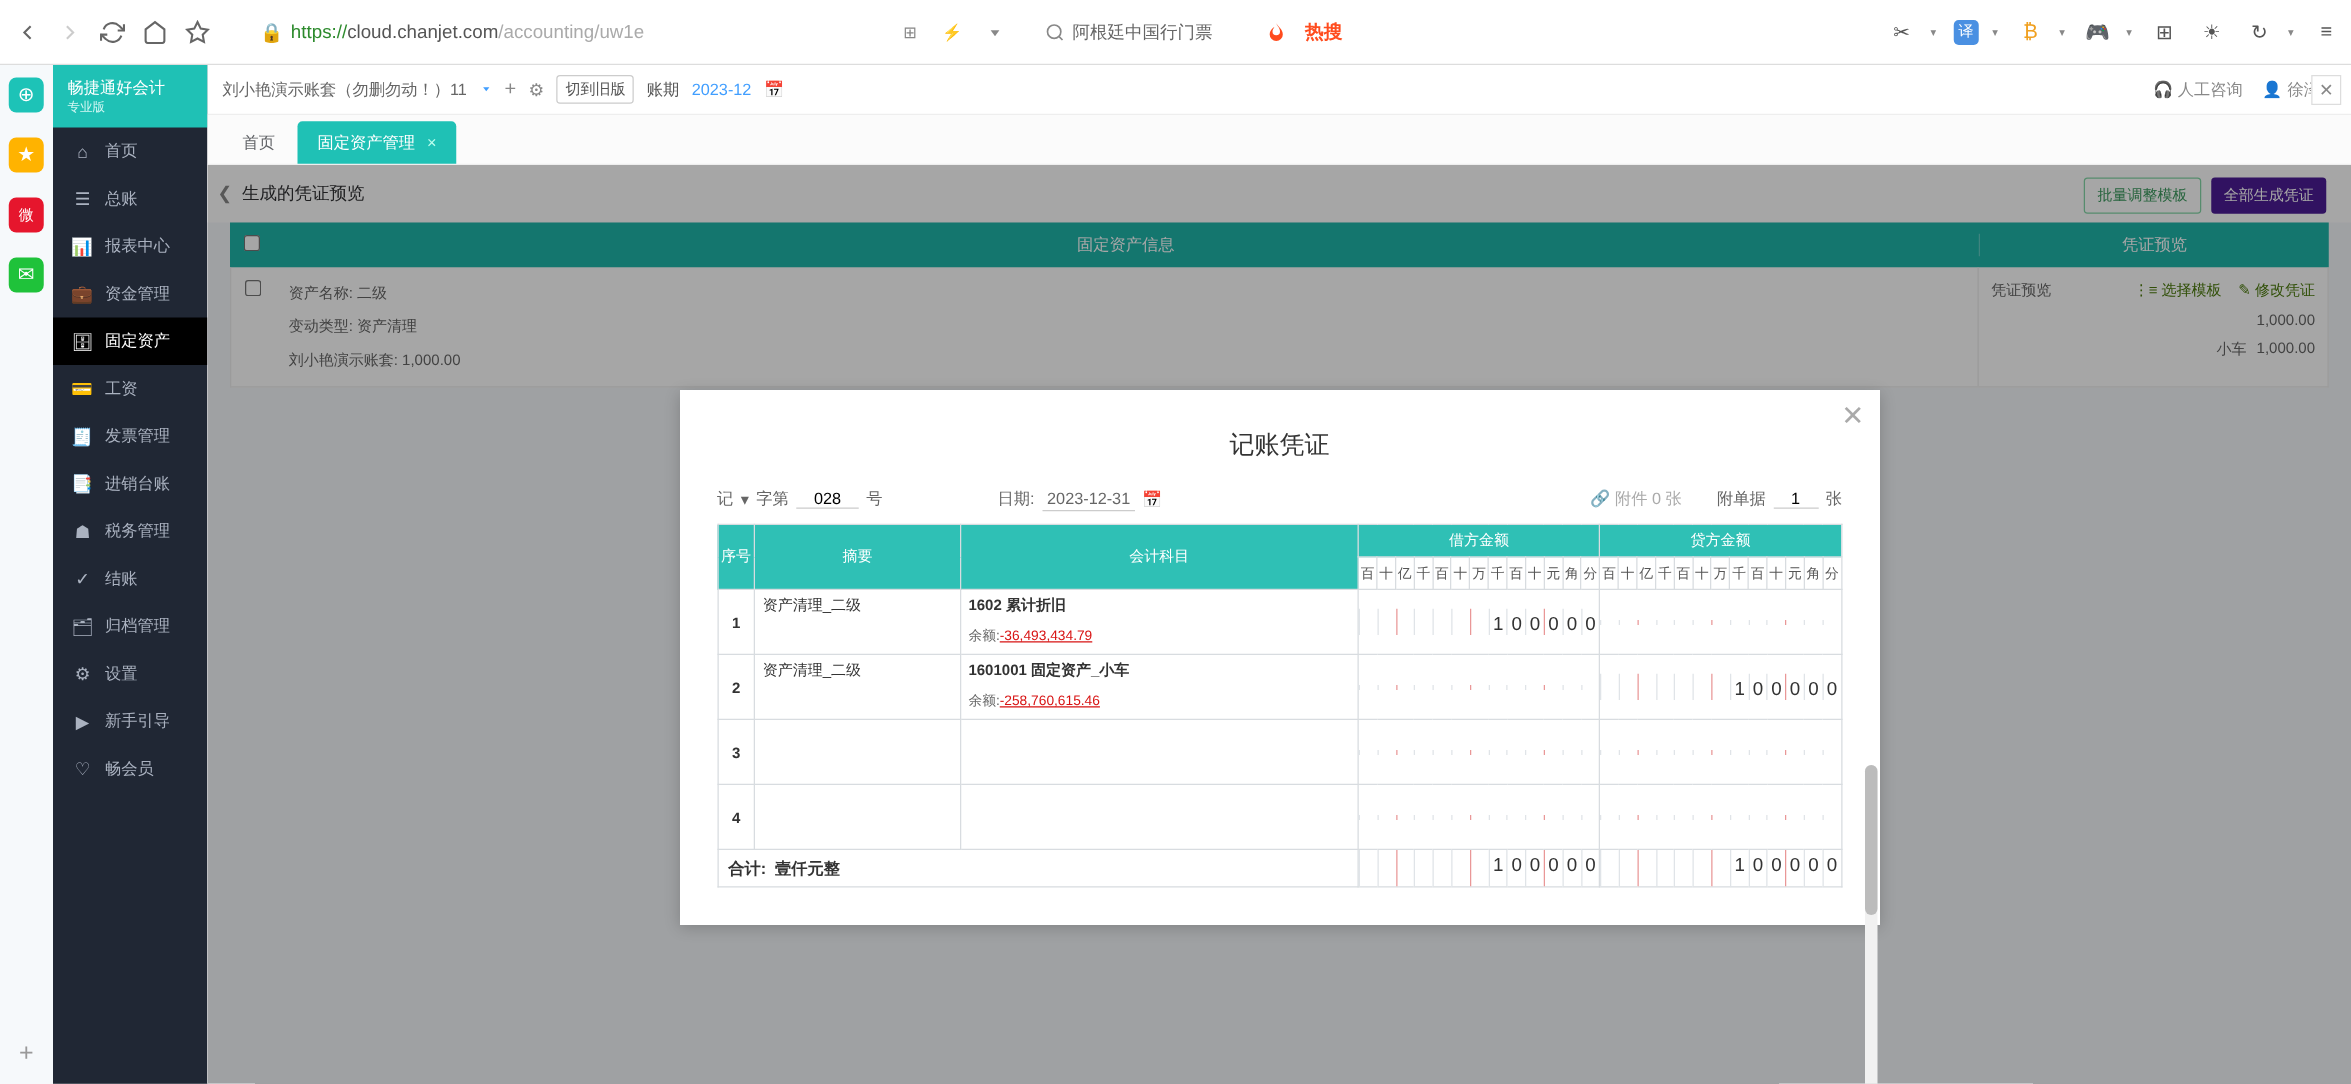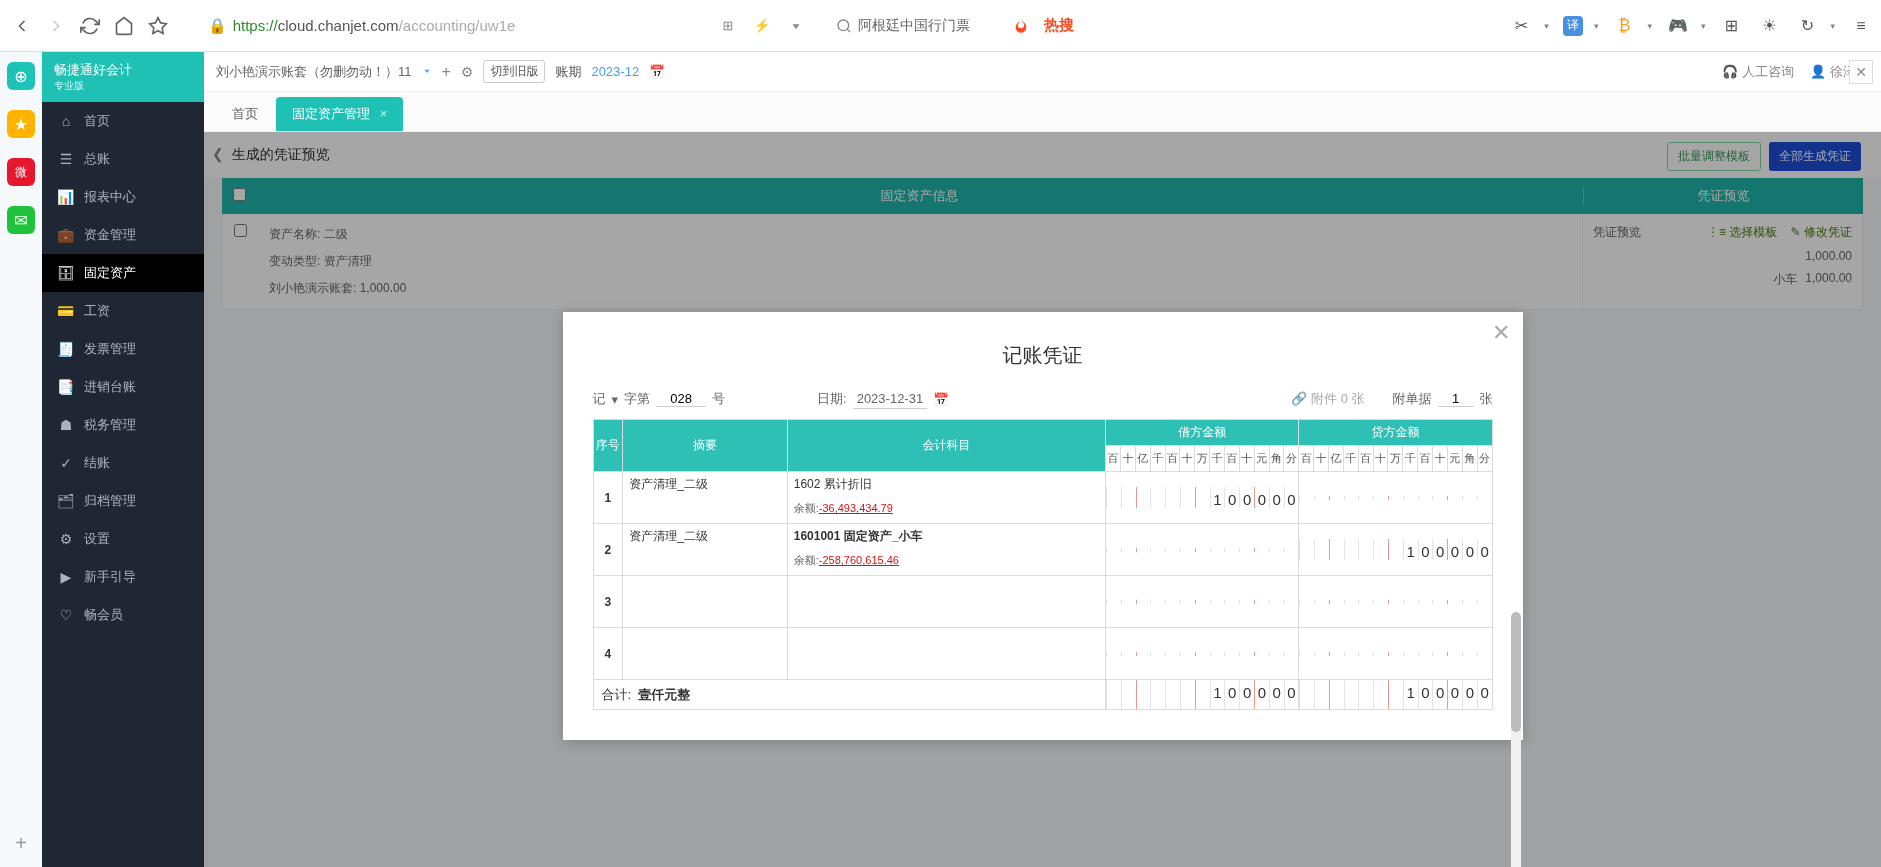--- a/index.html
+++ b/index.html
@@ -16,21 +16,21 @@
     .search-hint { width: 170px; display: flex; align-items: center; color: #666; font-size: 14px; margin-left: 20px;}
     .hot-search { color: #ff4c1e; font-weight: bold; font-size: 15px; display: flex; align-items: center; gap: 14px; }
     .fire-icon { width: 18px; height: 18px; fill: #ff4c1e; }
     .right-tools { display: flex; gap: 14px; align-items: center; margin-left: auto;}
     .tool-icon { width: 24px; height: 24px; display: inline-flex; align-items: center; justify-content: center; font-size: 16px; color: #555; }
     
     .left-dock { position: fixed; left: 0; top: 52px; bottom: 0; width: 42px; background: #f6f9fb; display: flex; flex-direction: column; align-items: center; padding-top: 10px; gap: 20px; z-index: 5; }
     .dock-btn { width: 28px; height: 28px; border-radius: 6px; display: flex; align-items: center; justify-content: center; font-size: 16px; color: #fff; }
     
     .app-shell { position: absolute; left: 42px; top: 52px; right: 0; bottom: 0; display: flex; }
-    .sidebar { width: 162px; background: #202734; color: #aab2c0; display: flex; flex-direction: column; }
+    .sidebar { width: 124px; background: #202734; color: #aab2c0; display: flex; flex-direction: column; }
     .side-logo { height: 50px; background: #1fc1b5; display: flex; flex-direction: column; justify-content: center; padding-left: 12px; color: #fff; font-size: 13px; }
     .side-logo .sub { font-size: 10px; color: #d2f7f3; }
     .side-item { height: 38px; display: flex; align-items: center; padding-left: 16px; gap: 10px; cursor: pointer; font-size: 13px; }
     .side-item.active { background: #000000; color: #fff; }
     .side-icon { width: 16px; height: 16px; display: inline-flex; align-items: center; justify-content: center; font-size: 14px; }
     
     .content { flex: 1; background: #fff; display: flex; flex-direction: column; position: relative; overflow: hidden; }
     .top-strip { height: 40px; border-bottom: 1px solid #eee; display: flex; align-items: center; padding: 0 12px; gap: 10px; font-size: 13px; color: #555; }
     .top-strip .account-name { color: #666; }
     .top-strip .blue-link { color: #409eff; cursor: pointer; }
@@ -40,21 +40,21 @@
     .tabs { height: 40px; display: flex; align-items: flex-end; padding: 0 12px; gap: 2px; background: #fbfbfb; border-bottom: 1px solid #eee;}
     .tab { padding: 8px 16px; font-size: 13px; color: #606266; cursor: pointer; }
     .tab.active { background: #1fc1b5; color: #fff; border-radius: 4px 4px 0 0;}
     .tab .close { margin-left: 6px; color: #bfe; }
     
     .page-body { flex: 1; background: #f5f7fa; padding: 0; position: relative; }
     .overlay-dim { position: absolute; inset: 0; background: rgba(0,0,0,0.35); z-index: 2; }
     .page-title { font-size: 14px; color: #303133; padding: 14px 8px; background: #fff; }
     .page-actions { position: absolute; top: 10px; right: 20px; display: flex; gap: 8px; }
     .btn-outline { border: 1px solid #85d8a8; color: #3c9a5f; background: #fff; padding: 5px 10px; font-size: 12px; border-radius: 3px;}
-    .btn-primary { background: #1d4ed8; color: #fff; padding: 5px 10px; border: none; font-size: 12px; border-radius: 3px;}
+    .btn-primary { background: #4c1d95; color: #fff; padding: 5px 10px; border: none; font-size: 12px; border-radius: 3px;}
     
     .grid-header { background: #1fb5aa; color: #fff; height: 36px; display: flex; align-items: center; margin: 0 18px; }
     .grid-header .col1 { width: 34px; text-align: center;}
     .grid-header .col-info { flex: 1; text-align: center; }
     .grid-header .col-preview { width: 280px; text-align: center; border-left: 1px solid rgba(255,255,255,0.3);}
     .grid-row { background: #fff; margin: 0 18px; display: flex; border: 1px solid #eee; border-top: none; font-size: 12px; color: #666; }
     .grid-row .col1 { width: 34px; text-align: center; padding-top: 10px; }
     .grid-row .info { flex: 1; padding: 12px; display: flex; flex-direction: column; gap: 10px;}
     .grid-row .preview { width: 280px; border-left: 1px solid #eee; padding: 10px;}
     .preview-top { display: flex; justify-content: space-between; align-items: center; margin-bottom: 6px;}
@@ -76,21 +76,21 @@
     .voucher-table thead tr:nth-child(2) th { background: #fff; color: #555; font-size: 11px; width: 14px;}
     .col-idx { width: 28px; }
     .col-summary { width: 155px; }
     .col-subject { width: 300px; }
     .row-cell { height: 52px; vertical-align: top; padding: 4px 6px; }
     .summary-text { font-size: 12px; color: #333; }
     .subject-text { font-size: 12px; color: #333; }
     .balance-line { margin-top: 8px; font-size: 11px; color: #666; }
     .balance-red { color: #d81313; text-decoration: underline; }
     .total-row td { height: 30px; font-size: 13px; padding-left: 8px;}
-    .total-label { font-weight: 400; }
+    .total-label { font-weight: 700; }
     .digit-group { display: flex; height: 100%; }
     .digit-cell { flex: 1; border-left: 1px solid #e0e4e8; display: flex; align-items: flex-start; justify-content: center; padding-top: 4px; font-size: 15px; }
     .digit-cell.red-border { border-left-color: #e99797; }
     .scroll-track { position: absolute; right: 2px; top: 300px; width: 10px; height: 340px; background: #f1f1f1; border-radius: 5px;}
     .scroll-thumb { width: 100%; height: 120px; background: #bcbcbc; border-radius: 5px; }
     .tiny-close-btn { position: absolute; top: 8px; right: 8px; width: 24px; height: 24px; display: flex; align-items: center; justify-content: center; border: 1px solid #ddd; background: #fff; font-size: 14px; color: #888;}
     .chev { font-size:9px; color:#888; margin-left:-3px; }
   </style>
 </head>
 <body>
@@ -369,21 +369,21 @@
                 <th>分</th>
               </tr>
           </thead>
           <tbody id="voucher-body">
               <tr>
                 <td class="row-cell" style="text-align:center;vertical-align:middle;font-weight:600">1</td>
                 <td class="row-cell">
                   <div class="summary-text">资产清理_二级</div>
                 </td>
                 <td class="row-cell">
-                  <div class="subject-text" style="font-weight:400">1602 累计折旧</div>
+                  <div class="subject-text" style="font-weight:700">1602 累计折旧</div>
                   <div class="balance-line"><span>余额:</span><span class="balance-red">-36,493,434.79</span></div>
                 </td>
                 <td colspan="13" style="padding:0">
                   <div class="digit-group">
                     <div class="digit-cell"></div>
                     <div class="digit-cell"></div>
                     <div class="digit-cell red-border"></div>
                     <div class="digit-cell"></div>
                     <div class="digit-cell"></div>
                     <div class="digit-cell"></div>

